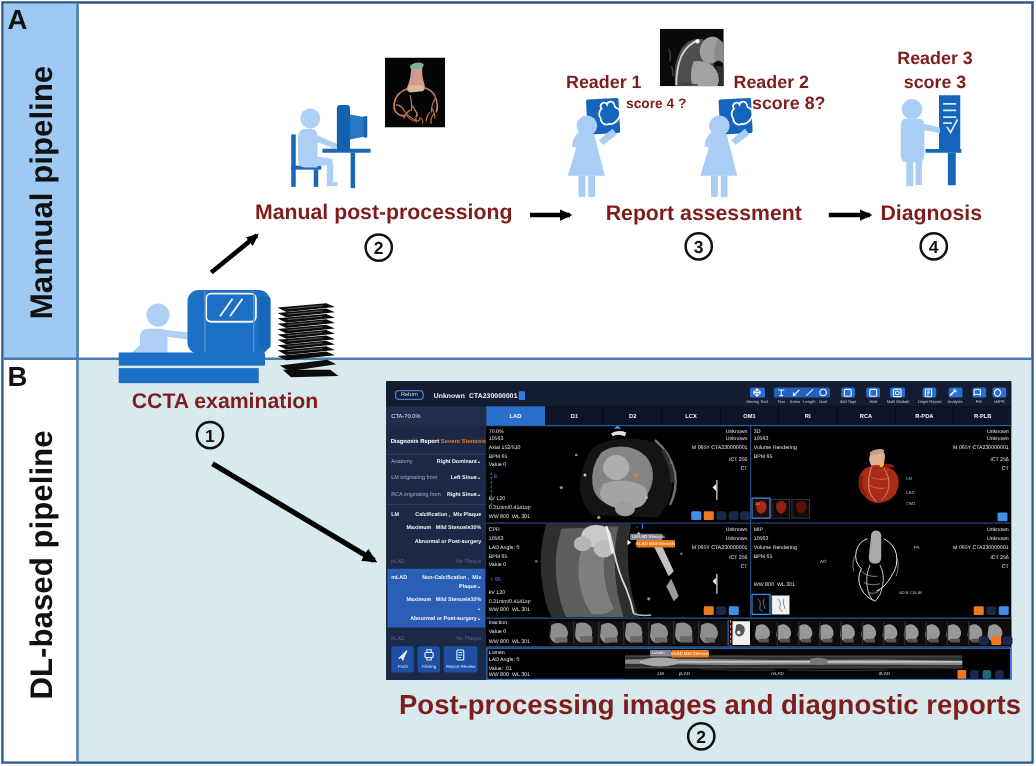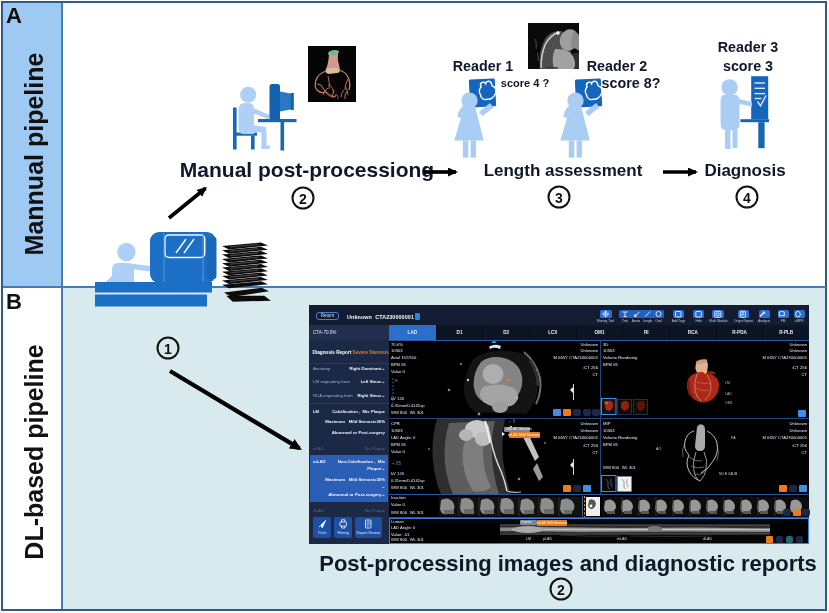--- a/index.html
+++ b/index.html
@@ -1,20 +1,20 @@
 <!DOCTYPE html>
 <html><head>
 <meta charset="utf-8">
 <style>
   html,body{margin:0;padding:0;}
   body{width:829px;height:613px;overflow:hidden;background:#fff;
        font-family:"Liberation Sans",sans-serif;filter:blur(0px);}
   .fig{position:relative;width:829px;height:613px;}
   .abs{position:absolute;}
-  .lbl{position:absolute;font-weight:bold;color:#0f172a;white-space:nowrap;
+  .lbl{position:absolute;font-weight:bold;color:#7f1d1d;white-space:nowrap;
        transform:translate(-50%,-50%);}
   .circnum{position:absolute;width:19px;height:19px;border:2px solid #111;
        border-radius:50%;display:flex;align-items:center;justify-content:center;
        font-size:14px;font-weight:bold;color:#111;transform:translate(-50%,-50%);
        background:transparent;}
   
   #ui{position:absolute;left:309px;top:305px;width:500px;height:239px;
       background:#000;font-family:"Liberation Sans",sans-serif;}
   #ui .u{position:absolute;}
   .t4{font-size:4.2px;color:#e3e9f4;line-height:6.9px;white-space:pre;}
@@ -38,33 +38,34 @@
   <div class="abs" id="mainB" style="left:63px;top:287px;width:762px;height:322px;background:#d8eaed;"></div>
   <div class="abs" id="sideB" style="left:3px;top:287px;width:60px;height:322px;background:#fff;border-right:2px solid #4b7cae;box-sizing:border-box;"></div>
   <div class="abs" style="left:3px;top:286px;width:823px;height:2px;background:#4b7cae;"></div>
 
   <div class="abs" style="left:6px;top:3px;font-size:22px;font-weight:bold;color:#111;">A</div>
   <div class="abs" style="left:6px;top:289px;font-size:22px;font-weight:bold;color:#111;">B</div>
 
   <div class="abs" style="left:34px;top:154px;transform:translate(-50%,-50%) rotate(-90deg);font-size:25px;font-weight:bold;color:#111;white-space:nowrap;">Mannual pipeline</div>
   <div class="abs" style="left:34px;top:452px;transform:translate(-50%,-50%) rotate(-90deg);font-size:25px;font-weight:bold;color:#111;white-space:nowrap;">DL-based pipeline</div>
 
-  <div class="lbl" style="left:307px;top:170px;font-size:21px;">Manual post-processiong</div>
+  <div class="lbl" style="left:307px;top:170px;font-size:17px;">Manual post-processiong</div>
   <div class="circnum" style="left:303px;top:198px;">2</div>
-  <div class="lbl" style="left:563px;top:171px;font-size:17px;">Length assessment</div>
+  <div class="lbl" style="left:563px;top:171px;font-size:17px;">Report assessment</div>
   <div class="circnum" style="left:559px;top:197px;">3</div>
   <div class="lbl" style="left:745px;top:171px;font-size:17px;">Diagnosis</div>
   <div class="circnum" style="left:747px;top:197px;">4</div>
   <div class="lbl" style="left:483px;top:66px;font-size:14.3px;">Reader 1</div>
   <div class="lbl" style="left:525px;top:82.5px;font-size:11px;">score 4 ?</div>
   <div class="lbl" style="left:617px;top:66px;font-size:14.3px;">Reader 2</div>
   <div class="lbl" style="left:631px;top:82.5px;font-size:14.3px;">score 8?</div>
   <div class="lbl" style="left:748px;top:47px;font-size:14.3px;">Reader 3</div>
   <div class="lbl" style="left:748px;top:66px;font-size:14.3px;">score 3</div>
 
+  <div class="lbl" style="left:180px;top:321px;font-size:17px;">CCTA examination</div>
   <div class="circnum" style="left:168px;top:348px;">1</div>
   <div class="lbl" style="left:568px;top:564px;font-size:22px;">Post-processing images and diagnostic reports</div>
   <div class="circnum" style="left:561px;top:589px;">2</div>
 
   <svg class="abs" style="left:0;top:0;width:829px;height:613px;pointer-events:none;" viewBox="0 0 829 613">
     <defs>
       <marker id="ah" markerWidth="10" markerHeight="9" refX="8" refY="4.5" orient="auto" markerUnits="userSpaceOnUse">
         <path d="M0,0 L10,4.5 L0,9 Z" fill="#000"></path>
       </marker>
       <marker id="ah2" markerWidth="12" markerHeight="11" refX="9" refY="5.5" orient="auto" markerUnits="userSpaceOnUse">

